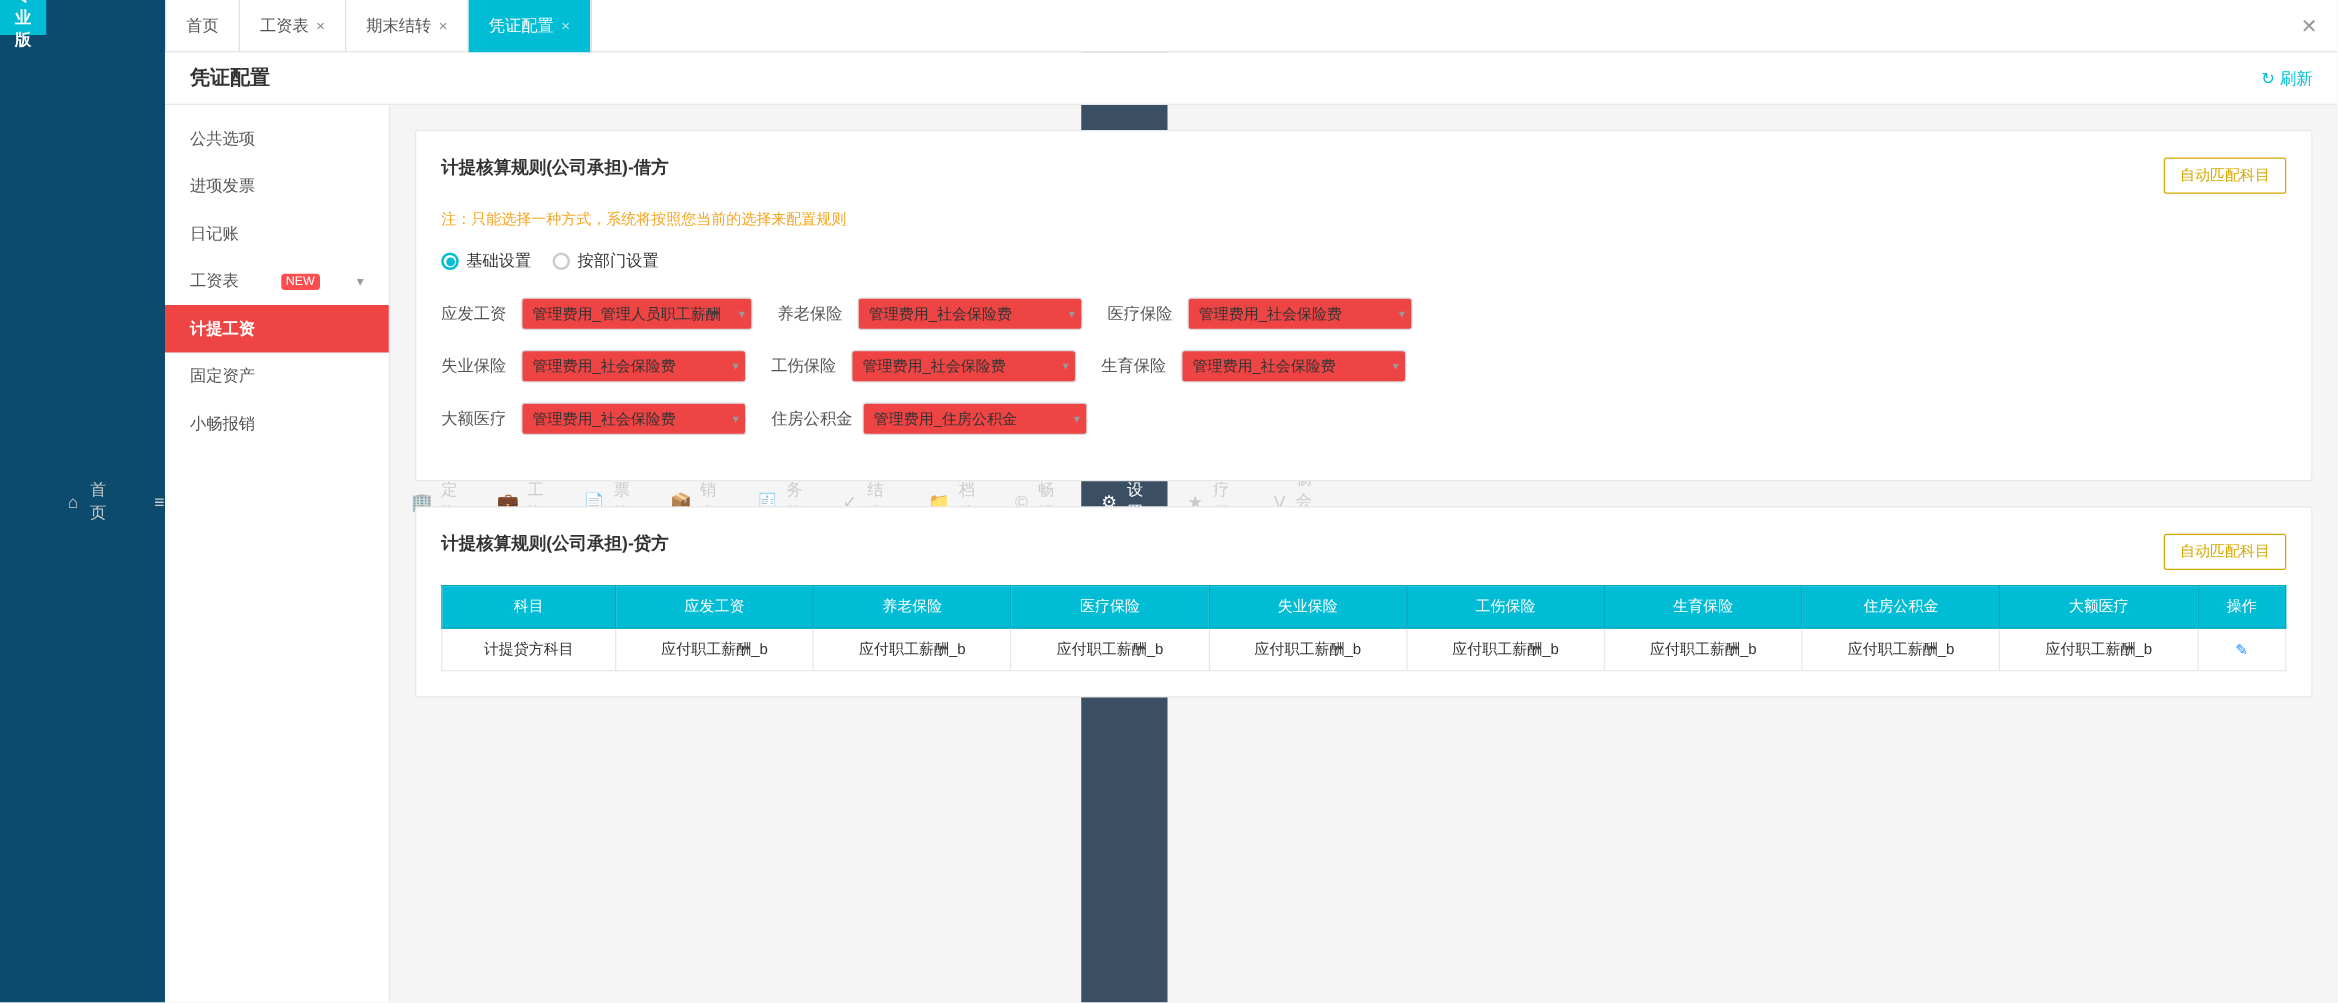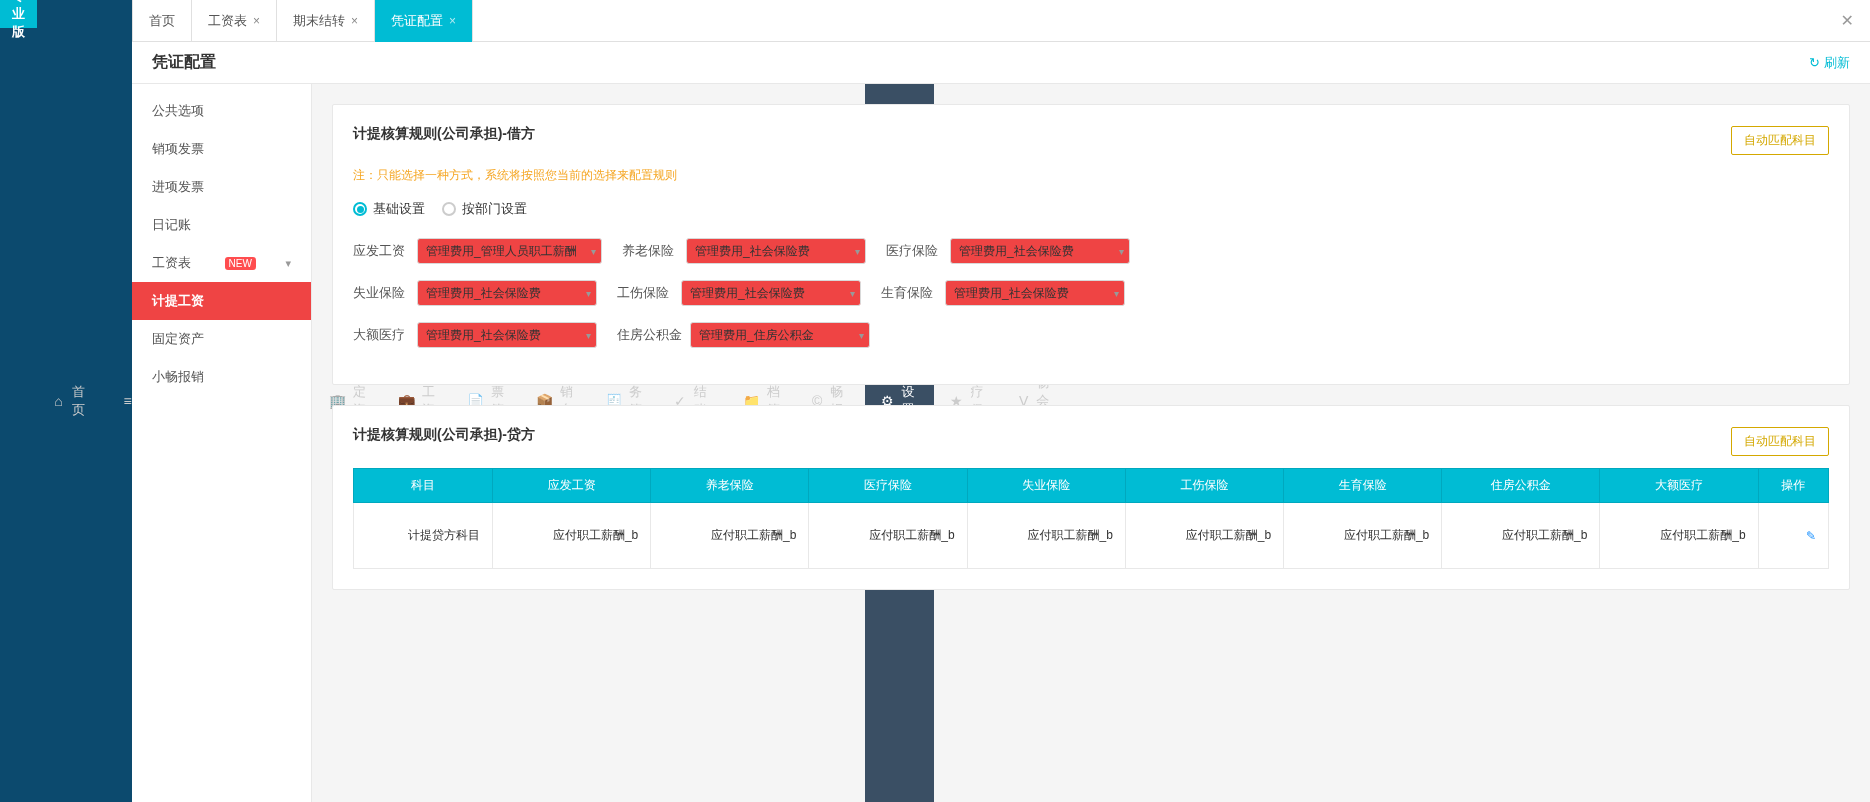--- a/index.html
+++ b/index.html
@@ -230,22 +230,22 @@
     .config-table th {
       background: #00bcd4;
       color: #fff;
       padding: 8px 12px;
       text-align: center;
       font-weight: normal;
       border: 1px solid #00a8be;
     }
     .config-table td {
       background: #fff;
-      padding: 24px 12px;
-      text-align: right;
+      padding: 8px 12px;
+      text-align: center;
       border: 1px solid #e8e8e8;
       color: #333;
     }
     .table-action-btn {
       color: #1890ff;
       cursor: pointer;
       font-size: 12px;
     }
 
     
@@ -354,23 +354,20 @@
       <span>↻</span>
       <span>刷新</span>
     </div>
   </div>
 
   <div class="inner-content">
 
     <div class="left-nav">
       <div class="left-nav-item">
         <span>公共选项</span>
-      </div>
-      <div class="left-nav-item">
-        <span>销项发票</span>
       </div>
       <div class="left-nav-item">
         <span>进项发票</span>
       </div>
       <div class="left-nav-item">
         <span>日记账</span>
       </div>
       <div class="left-nav-item">
         <span>工资表</span>
         <span class="badge-new">NEW</span>

